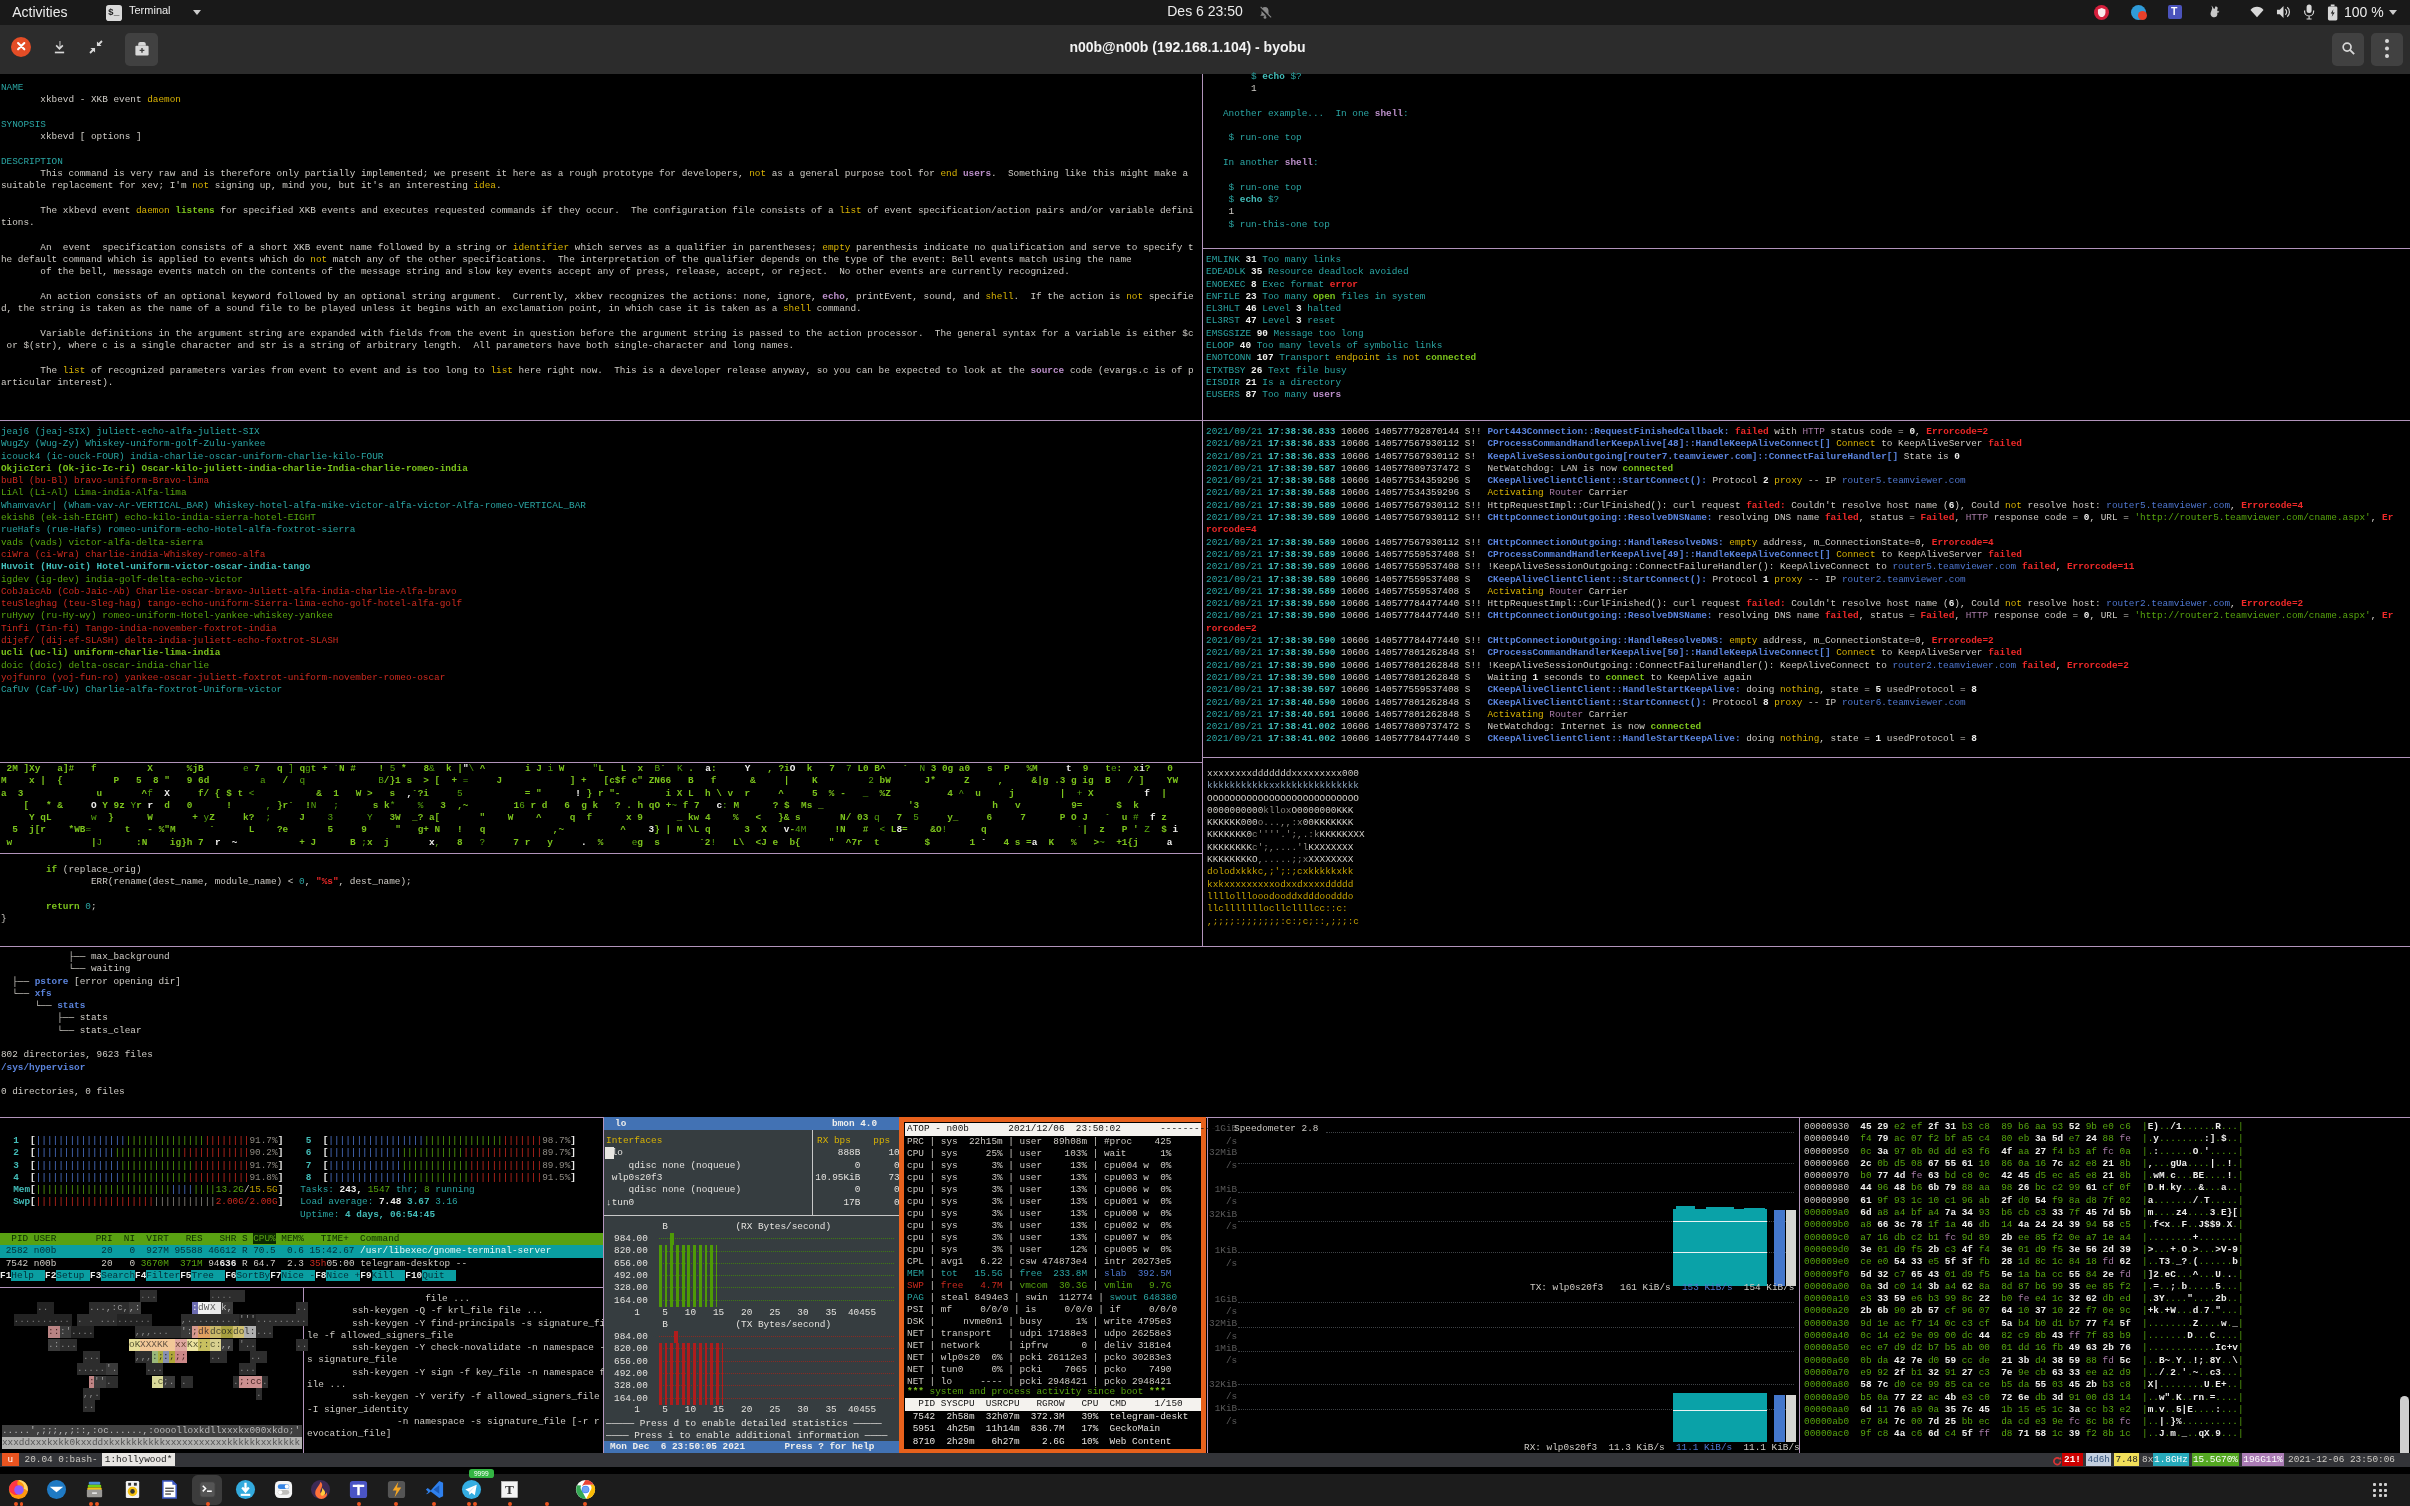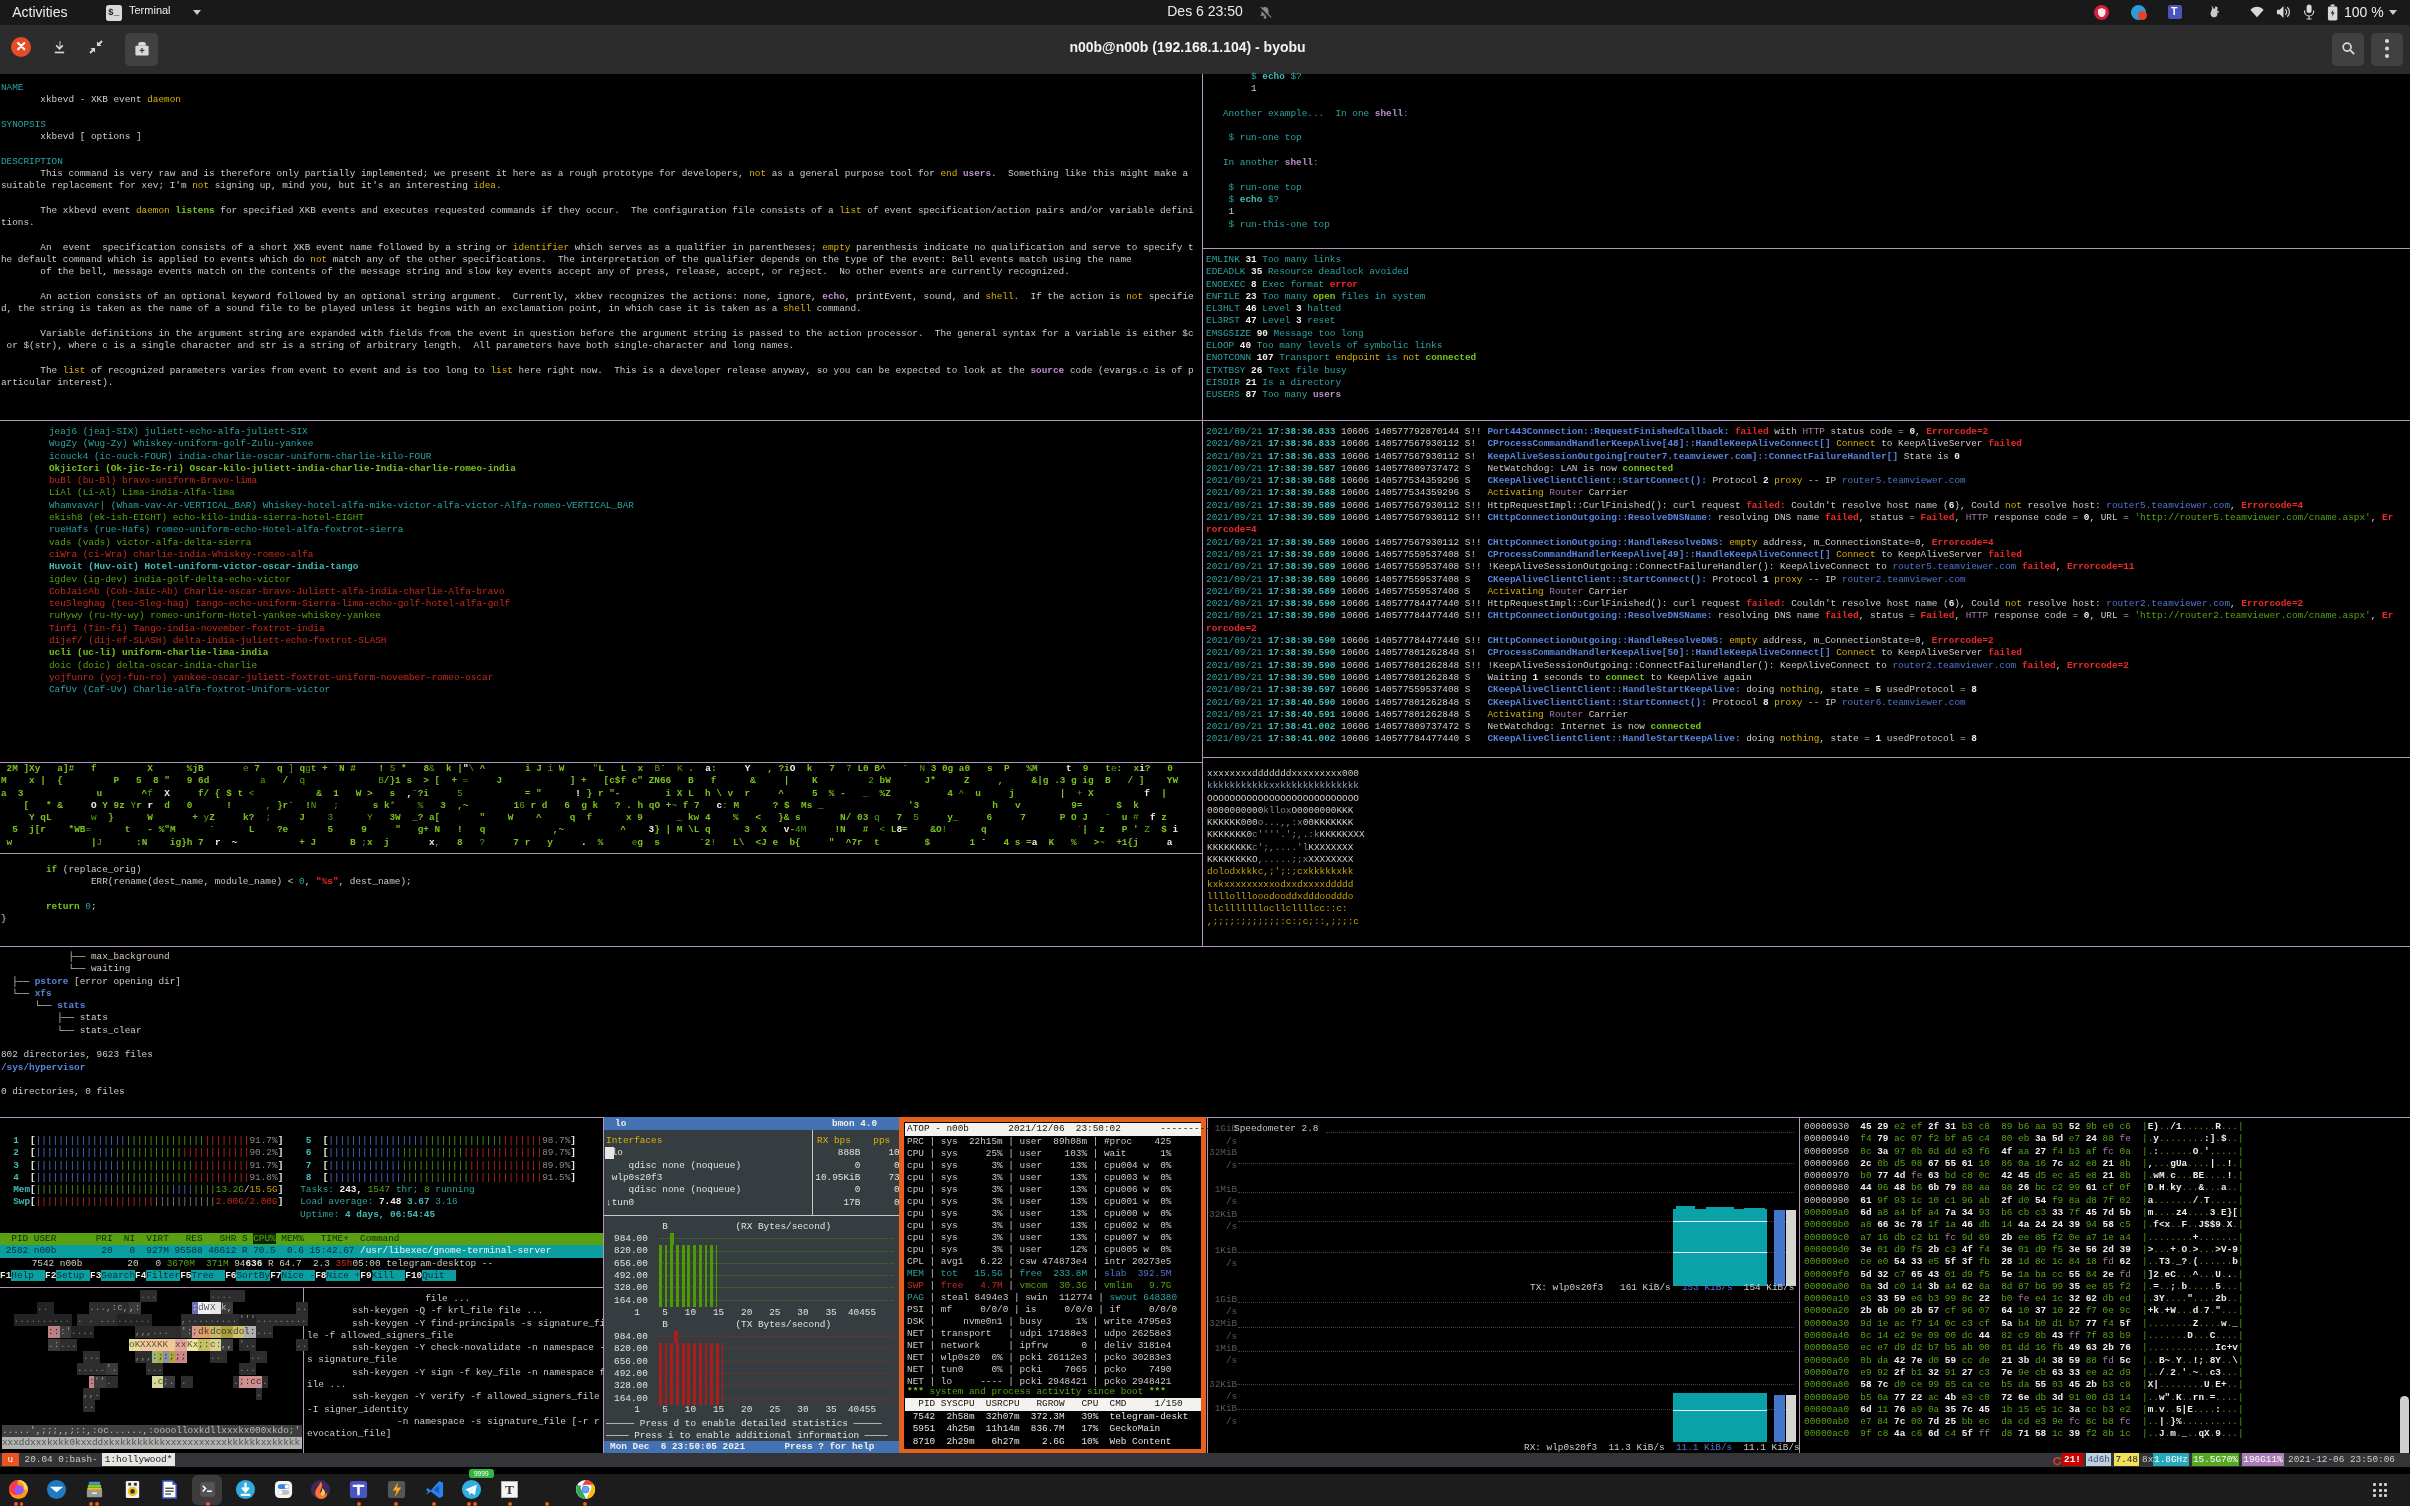--- a/index.html
+++ b/index.html
@@ -142,21 +142,21 @@
 <i class="t">ENOEXEC</i> <i class="W">8</i> <i class="t">Exec format </i><i class="R">error</i>
 <i class="t">ENFILE</i> <i class="W">23</i> <i class="t">Too many </i><i class="G">open</i><i class="t"> files in system</i>
 <i class="t">EL3HLT</i> <i class="W">46</i> <i class="t">Level </i><i class="W">3</i><i class="t"> halted</i>
 <i class="t">EL3RST</i> <i class="W">47</i> <i class="t">Level </i><i class="W">3</i><i class="t"> reset</i>
 <i class="t">EMSGSIZE</i> <i class="W">90</i> <i class="t">Message too long</i>
 <i class="t">ELOOP</i> <i class="W">40</i> <i class="t">Too many levels of symbolic links</i>
 <i class="t">ENOTCONN</i> <i class="W">107</i> <i class="t">Transport </i><i class="Y">endpoint</i><i class="t"> is </i><i class="Y">not</i> <i class="G">connected</i>
 <i class="t">ETXTBSY</i> <i class="W">26</i> <i class="t">Text file busy</i>
 <i class="t">EISDIR</i> <i class="W">21</i> <i class="t">Is a directory</i>
 <i class="t">EUSERS</i> <i class="W">87</i> <i class="t">Too many </i><i class="M">users</i></pre>
-<pre class="t " style="left:0.9px;top:426px;padding-left:48px;"><i class="t">jeaj6 (jeaj-SIX) juliett-echo-alfa-juliett-SIX</i>
+<pre class="t " style="left:0.9px;top:426px;"><i class="t">jeaj6 (jeaj-SIX) juliett-echo-alfa-juliett-SIX</i>
 <i class="t">WugZy (Wug-Zy) Whiskey-uniform-golf-Zulu-yankee</i>
 <i class="t">icouck4 (ic-ouck-FOUR) india-charlie-oscar-uniform-charlie-kilo-FOUR</i>
 <i class="G">OkjicIcri (Ok-jic-Ic-ri) Oscar-kilo-juliett-india-charlie-India-charlie-romeo-india</i>
 <i class="r">buBl (bu-Bl) bravo-uniform-Bravo-lima</i>
 <i class="g">LiAl (Li-Al) Lima-india-Alfa-lima</i>
 <i class="t">WhamvavAr| (Wham-vav-Ar-VERTICAL_BAR) Whiskey-hotel-alfa-mike-victor-alfa-victor-Alfa-romeo-VERTICAL_BAR</i>
 <i class="g">ekish8 (ek-ish-EIGHT) echo-kilo-india-sierra-hotel-EIGHT</i>
 <i class="t">rueHafs (rue-Hafs) romeo-uniform-echo-Hotel-alfa-foxtrot-sierra</i>
 <i class="g">vads (vads) victor-alfa-delta-sierra</i>
 <i class="r">ciWra (ci-Wra) charlie-india-Whiskey-romeo-alfa</i>
@@ -238,21 +238,21 @@
 <i class="T">  2</i>  <i class="W">[</i><i class="b">||||||||||||||</i><i class="g">||||||||||||</i><i class="r">||||||||||||</i><i class="d">90.2%</i><i class="W">]</i>  <i class="T">  6</i>  <i class="W">[</i><i class="b">|||||||||||||</i><i class="g">|||||||||||</i><i class="r">||||||||||||||</i><i class="d">89.7%</i><i class="W">]</i>
 <i class="T">  3</i>  <i class="W">[</i><i class="b">|||||||||||||||</i><i class="g">|||||||||||||</i><i class="r">||||||||||</i><i class="d">91.7%</i><i class="W">]</i>  <i class="T">  7</i>  <i class="W">[</i><i class="b">|||||||||||||</i><i class="g">||||||||||||</i><i class="r">|||||||||||||</i><i class="d">89.9%</i><i class="W">]</i>
 <i class="T">  4</i>  <i class="W">[</i><i class="b">|||||||||||||||</i><i class="g">||||||||||||</i><i class="r">|||||||||||</i><i class="d">91.8%</i><i class="W">]</i>  <i class="T">  8</i>  <i class="W">[</i><i class="b">||||||||||||||</i><i class="g">|||||||||||</i><i class="r">|||||||||||||</i><i class="d">91.5%</i><i class="W">]</i>
   <i class="T">Mem</i><i class="W">[</i><i class="g">||||||||||||||||||||||||</i><i class="b">||||</i><i class="g">||||</i><i class="g">13.2G</i><i class="w">/</i><i class="o">15.5G</i><i class="W">]</i>   <i class="t">Tasks: </i><i class="W">243, </i><i class="g">1547</i><i class="t"> thr; </i><i class="g">8</i><i class="t"> running</i>
   <i class="T">Swp</i><i class="W">[</i><i class="r">|||||||||||||||||||||</i><i class="d">|||||||||||</i><i class="r">2.00G/2.00G</i><i class="W">]</i>   <i class="t">Load average: </i><i class="W">7.48 </i><i class="T">3.67</i><i class="t"> 3.16</i>
                                                      <i class="t">Uptime: </i><i class="T">4 days, 06:54:45</i></pre>
 <div style="position:absolute;left:0px;top:1233px;width:603px;height:12.6px;background:#59a112"></div>
 <pre class="t " style="left:0px;top:1233px;"><i style="color:#0c2a00">  PID USER       PRI  NI  VIRT   RES   SHR S </i><i style="background:#0c2a00;color:#59a112">CPU%</i><i style="color:#0c2a00"> MEM%   TIME+  Command</i></pre>
 <div style="position:absolute;left:0px;top:1245px;width:603px;height:12.6px;background:#0a9ea1"></div>
 <pre class="t " style="left:0px;top:1245px;"><i style="color:#04303a"> 2582 </i><i style="color:#04303a">n00b        20   0  927M 95588 46612 R 70.5  0.6 15:42.67 </i><i style="color:#e8f8f8">/usr/libexec/gnome-terminal-server</i></pre>
-<pre class="t " style="left:0px;top:1258px;padding-left:26px;"><i class="w"> 7542 </i><i class="w">n00b        20   0 </i><i class="g">3670M  371M</i><i class="w"> 94</i><i class="W">636</i><i class="w"> R 64.7  2.3 </i><i class="r">35h</i><i class="w">05:00 telegram-desktop --</i></pre>
+<pre class="t " style="left:0px;top:1258px;"><i class="w"> 7542 </i><i class="w">n00b        20   0 </i><i class="g">3670M  371M</i><i class="w"> 94</i><i class="W">636</i><i class="w"> R 64.7  2.3 </i><i class="r">35h</i><i class="w">05:00 telegram-desktop --</i></pre>
 <pre class="t " style="left:0px;top:1270px;"><i class="W">F1</i><i style="background:#0a9ea1;color:#04303a">Help  </i><i class="W">F2</i><i style="background:#0a9ea1;color:#04303a">Setup </i><i class="W">F3</i><i style="background:#0a9ea1;color:#04303a">Search</i><i class="W">F4</i><i style="background:#0a9ea1;color:#04303a">Filter</i><i class="W">F5</i><i style="background:#0a9ea1;color:#04303a">Tree  </i><i class="W">F6</i><i style="background:#0a9ea1;color:#04303a">SortBy</i><i class="W">F7</i><i style="background:#0a9ea1;color:#04303a">Nice -</i><i class="W">F8</i><i style="background:#0a9ea1;color:#04303a">Nice +</i><i class="W">F9</i><i style="background:#0a9ea1;color:#04303a">Kill  </i><i class="W">F10</i><i style="background:#0a9ea1;color:#04303a">Quit  </i></pre>
 <pre class="t " style="left:307px;top:1293px;">                     file ...
         ssh-keygen -Q -f krl_file file ...
         ssh-keygen -Y find-principals -s signature_fi
 le -f allowed_signers_file
         ssh-keygen -Y check-novalidate -n namespace -
 s signature_file
         ssh-keygen -Y sign -f key_file -n namespace f
 ile ...
         ssh-keygen -Y verify -f allowed_signers_file

